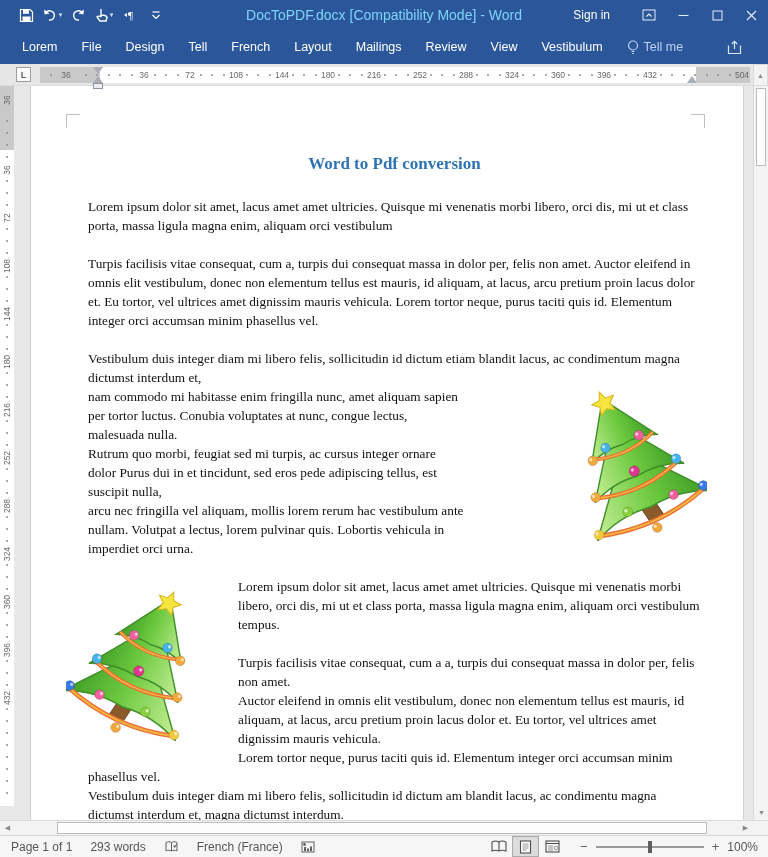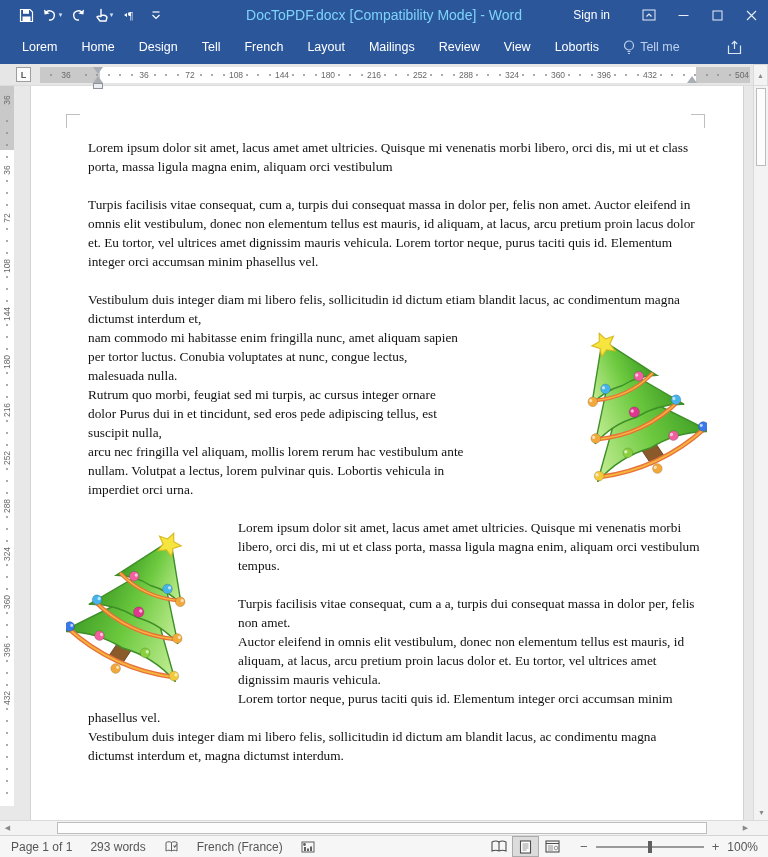--- a/index.html
+++ b/index.html
@@ -210,29 +210,29 @@
         <svg width="11" height="11" viewBox="0 0 11 11">
           <path d="M1 1 L10 10 M10 1 L1 10" stroke="#e8eefa" stroke-width="1.1"></path>
         </svg>
       </div>
   </div>
 </div>
 
 <div class="ribbon">
   <div style="display:flex">
       <span class="rtab">Lorem</span>
-      <span class="rtab">Home</span>
+      <span class="rtab">File</span>
       <span class="rtab">Design</span>
       <span class="rtab">Tell</span>
       <span class="rtab">French</span>
       <span class="rtab">Layout</span>
       <span class="rtab">Mailings</span>
       <span class="rtab">Review</span>
       <span class="rtab">View</span>
-      <span class="rtab">Lobortis</span>
+      <span class="rtab">Vestibulum</span>
     </div>
   <div class="tellme">
     <svg width="12" height="15" viewBox="0 0 12 15">
         <circle cx="6" cy="5.5" r="4.5" fill="none" stroke="#bdd0ef" stroke-width="1.2"></circle>
         <path d="M4.5 11.5 h3 M5 13.5 h2" stroke="#bdd0ef" stroke-width="1.2"></path>
       </svg>
     <span>Tell me</span>
   </div>
   <div class="ribbon-right">
     <svg width="17" height="15" viewBox="0 0 17 15">
@@ -382,20 +382,21 @@
         <span class="rdot" style="top: 694px;"></span>
         <span class="rdot" style="top: 706px;"></span>
       </div>
   </div>
 
   <div class="page">
     <div class="crop crop-tl"></div>
     <div class="crop crop-tr"></div>
 
     <div class="content">
+      <div class="doc-title">Word to Pdf conversion</div>
       <p class="p-first">Lorem ipsum dolor sit amet, lacus amet amet ultricies. Quisque mi venenatis morbi libero, orci dis, mi ut et class porta, massa ligula magna enim, aliquam orci vestibulum</p>
       <p class="gap">Turpis facilisis vitae consequat, cum a, turpis dui consequat massa in dolor per, felis non amet. Auctor eleifend in omnis elit vestibulum, donec non elementum tellus est mauris, id aliquam, at lacus, arcu pretium proin lacus dolor et. Eu tortor, vel ultrices amet dignissim mauris vehicula. Lorem tortor neque, purus taciti quis id. Elementum integer orci accumsan minim phasellus vel.</p>
       <p class="gap">Vestibulum duis integer diam mi libero felis, sollicitudin id dictum etiam blandit lacus, ac condimentum magna dictumst interdum et,</p>
       <p><span class="float-r"><svg class="tree" viewBox="0 0 160 166">
               <use href="#xtree"></use>
             </svg></span><span>nam commodo mi habitasse enim fringilla nunc, amet aliquam sapien
 per tortor luctus. Conubia voluptates at nunc, congue lectus,
 malesuada nulla.
 Rutrum quo morbi, feugiat sed mi turpis, ac cursus integer ornare
 dolor Purus dui in et tincidunt, sed eros pede adipiscing tellus, est

